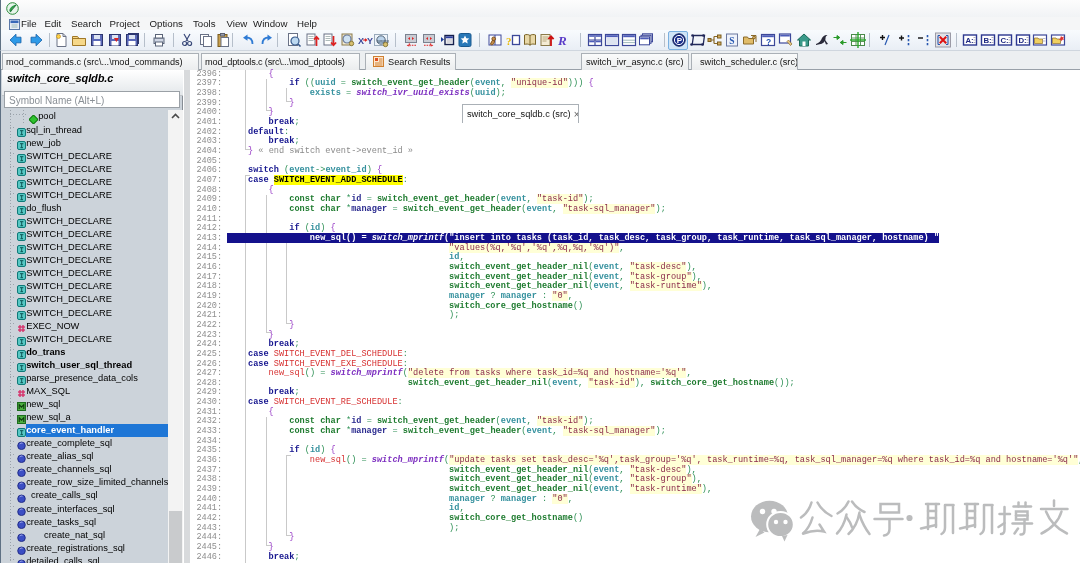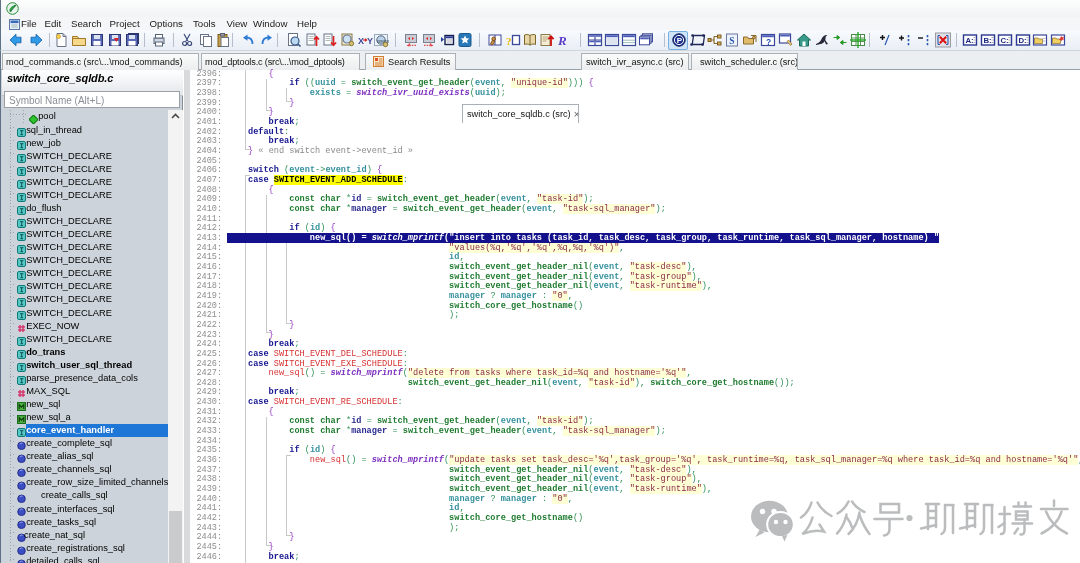--- a/index.html
+++ b/index.html
@@ -694,39 +694,39 @@
 <span class="sic" style="left:14.5px;top:365.6px"><svg width="9" height="9" viewBox="0 0 9 9">
             <circle cx="4.5" cy="4.8" r="3.8" fill="#3b4ec4" stroke="#141e7a" stroke-width=".8"></circle>
             <path d="M2.6 3.2c.5-1 2-1.4 3-1" stroke="#aab4ee" stroke-width=".9" fill="none"></path>
           </svg></span>
 <span class="sit" style="left:24.2px;top:366.4px;">create_row_size_limited_channels_</span>
 <div class="stub" style="top:383.1px;left:8px;width:5px"></div>
 <span class="sic" style="left:14.5px;top:378.6px"><svg width="9" height="9" viewBox="0 0 9 9">
             <circle cx="4.5" cy="4.8" r="3.8" fill="#3b4ec4" stroke="#141e7a" stroke-width=".8"></circle>
             <path d="M2.6 3.2c.5-1 2-1.4 3-1" stroke="#aab4ee" stroke-width=".9" fill="none"></path>
           </svg></span>
-<span class="sit" style="left:39px;top:379.4px;text-align:center;">create_calls_sql</span>
+<span class="sit" style="left:29px;top:379.4px;text-align:center;">create_calls_sql</span>
 <div class="stub" style="top:396.2px;left:8px;width:5px"></div>
 <span class="sic" style="left:14.5px;top:391.7px"><svg width="9" height="9" viewBox="0 0 9 9">
             <circle cx="4.5" cy="4.8" r="3.8" fill="#3b4ec4" stroke="#141e7a" stroke-width=".8"></circle>
             <path d="M2.6 3.2c.5-1 2-1.4 3-1" stroke="#aab4ee" stroke-width=".9" fill="none"></path>
           </svg></span>
 <span class="sit" style="left:24.2px;top:392.5px;">create_interfaces_sql</span>
 <div class="stub" style="top:409.3px;left:8px;width:5px"></div>
 <span class="sic" style="left:14.5px;top:404.8px"><svg width="9" height="9" viewBox="0 0 9 9">
             <circle cx="4.5" cy="4.8" r="3.8" fill="#3b4ec4" stroke="#141e7a" stroke-width=".8"></circle>
             <path d="M2.6 3.2c.5-1 2-1.4 3-1" stroke="#aab4ee" stroke-width=".9" fill="none"></path>
           </svg></span>
 <span class="sit" style="left:24.2px;top:405.6px;">create_tasks_sql</span>
 <div class="stub" style="top:422.3px;left:8px;width:5px"></div>
 <span class="sic" style="left:14.5px;top:417.8px"><svg width="9" height="9" viewBox="0 0 9 9">
             <circle cx="4.5" cy="4.8" r="3.8" fill="#3b4ec4" stroke="#141e7a" stroke-width=".8"></circle>
             <path d="M2.6 3.2c.5-1 2-1.4 3-1" stroke="#aab4ee" stroke-width=".9" fill="none"></path>
           </svg></span>
-<span class="sit" style="left:22px;top:418.6px;">create_nat_sql</span>
+<span class="sit" style="left:42px;top:418.6px;">create_nat_sql</span>
 <div class="stub" style="top:435.4px;left:8px;width:5px"></div>
 <span class="sic" style="left:14.5px;top:430.9px"><svg width="9" height="9" viewBox="0 0 9 9">
             <circle cx="4.5" cy="4.8" r="3.8" fill="#3b4ec4" stroke="#141e7a" stroke-width=".8"></circle>
             <path d="M2.6 3.2c.5-1 2-1.4 3-1" stroke="#aab4ee" stroke-width=".9" fill="none"></path>
           </svg></span>
 <span class="sit" style="left:24.2px;top:431.7px;">create_registrations_sql</span>
 <div class="stub" style="top:448.5px;left:8px;width:5px"></div>
 <span class="sic" style="left:14.5px;top:444.0px"><svg width="9" height="9" viewBox="0 0 9 9">
             <circle cx="4.5" cy="4.8" r="3.8" fill="#3b4ec4" stroke="#141e7a" stroke-width=".8"></circle>
             <path d="M2.6 3.2c.5-1 2-1.4 3-1" stroke="#aab4ee" stroke-width=".9" fill="none"></path>

